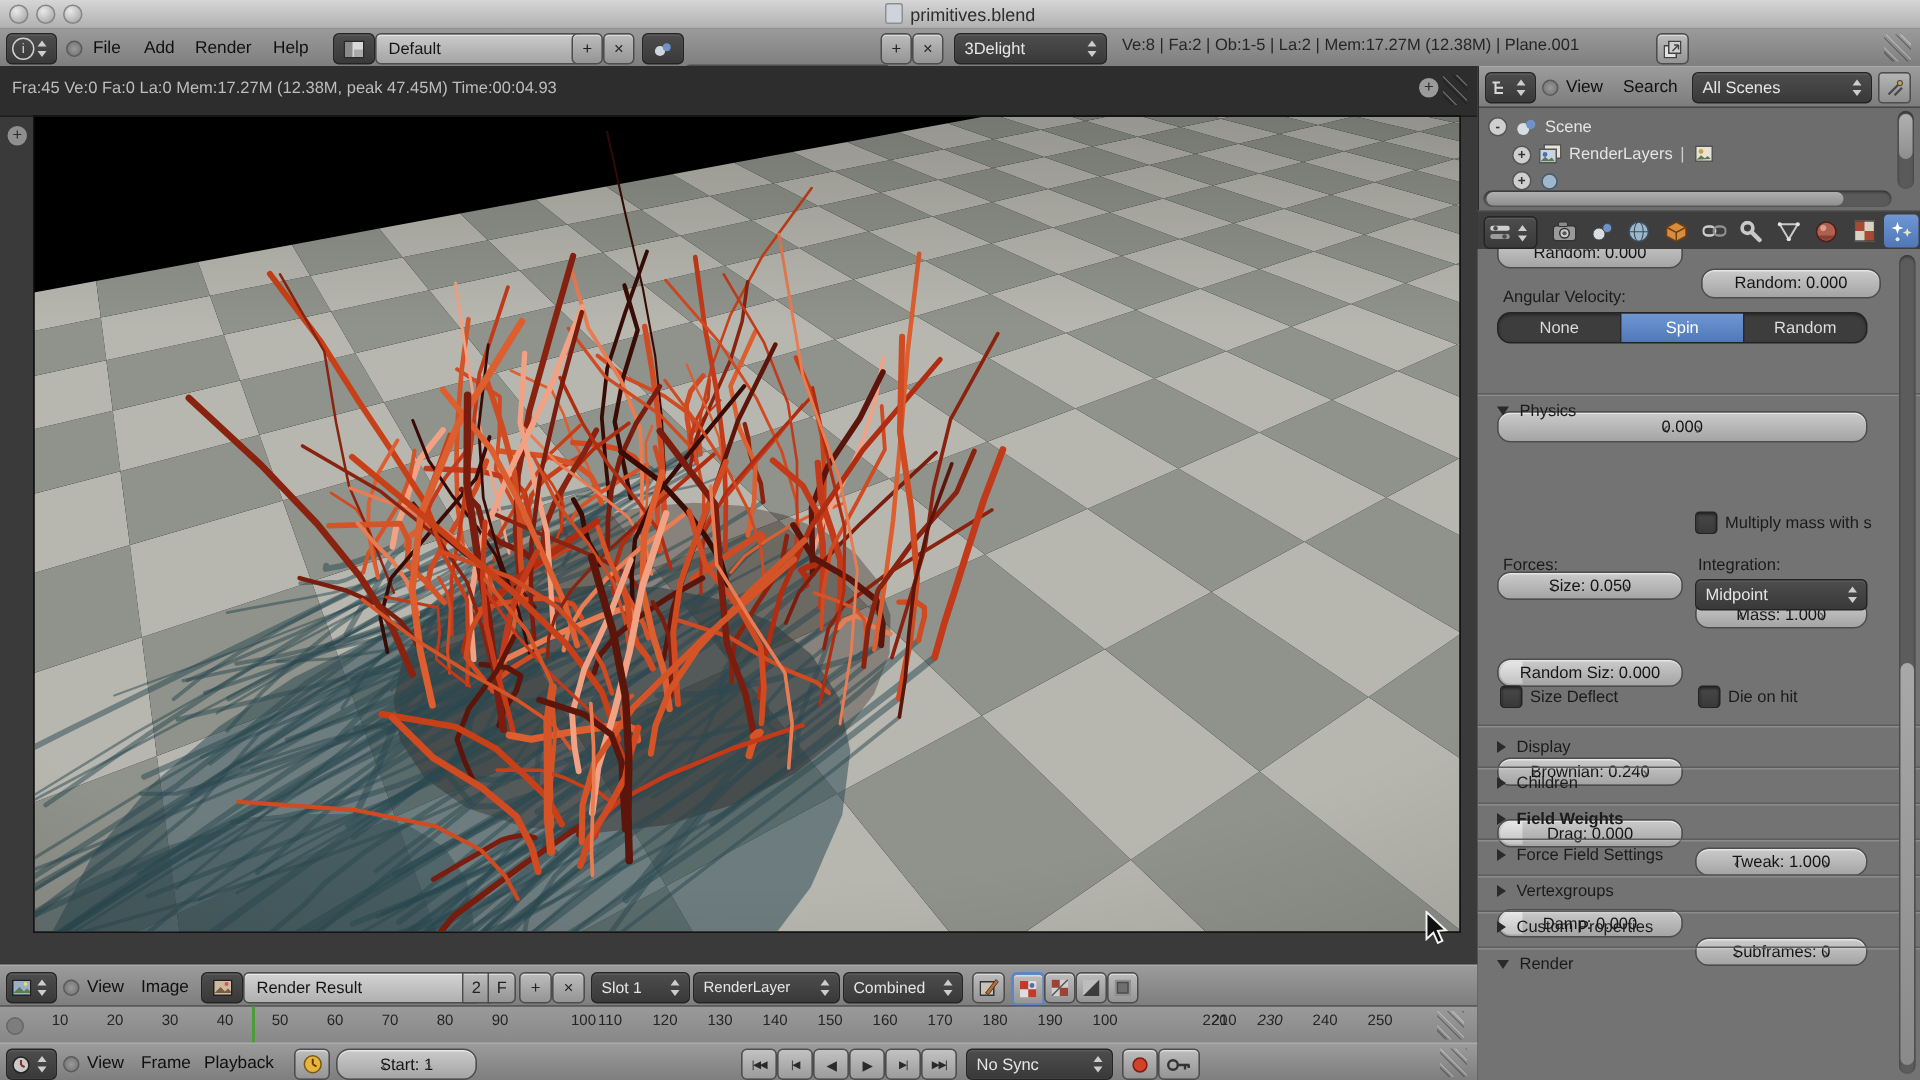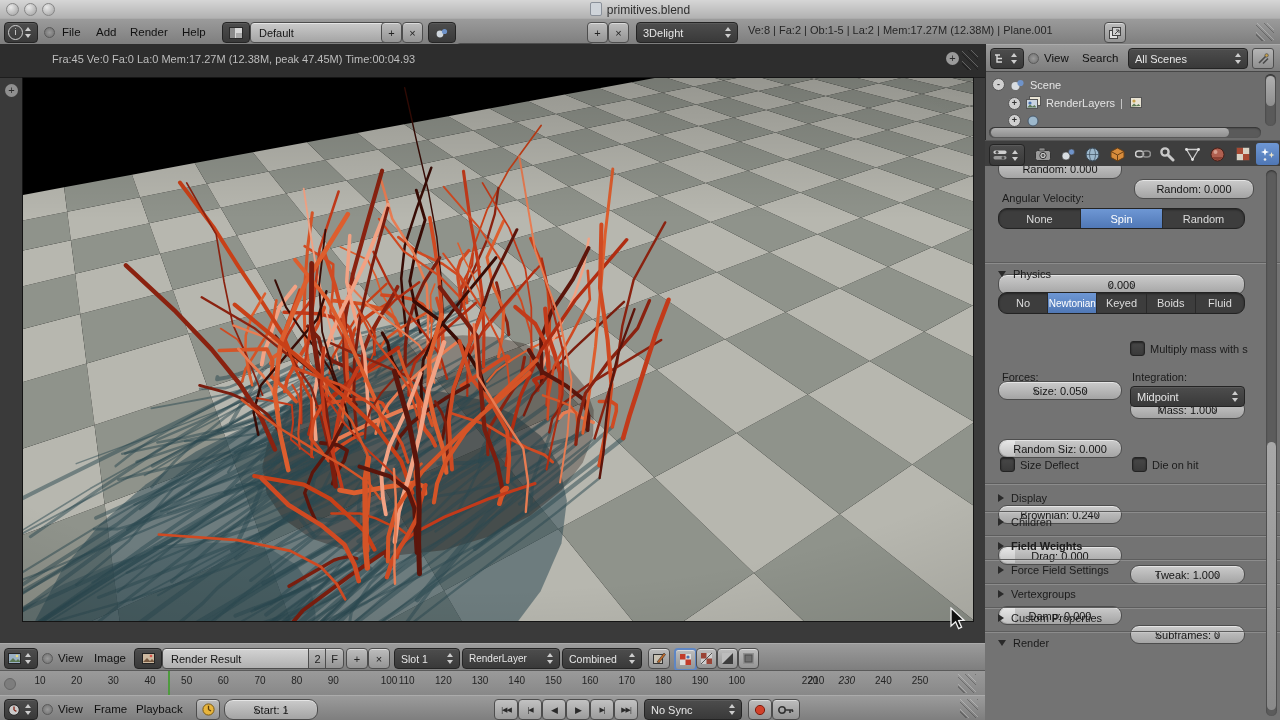--- a/index.html
+++ b/index.html
@@ -126,21 +126,21 @@
           <rect x="0.5" y="3.5" width="8" height="8" fill="#e2e2e2" stroke="#444"></rect>
           <rect x="3.5" y="0.5" width="8" height="8" fill="#cfcfcf" stroke="#444"></rect>
           <path d="M6 7 L10 3 M10 3 l-3 0 M10 3 l0 3" stroke="#444" fill="none"></path>
         </svg>
     </div>
     <div class="abs slashes" style="left:1256px;top:4px;width:18px;height:18px;"></div>
   </div>
 
   <div class="abs" style="left:0;top:44px;width:985px;height:599px;background:#3a3a3a;">
     <div class="abs" style="left:0;top:0;width:985px;height:33px;background:#2d2d2d;border-bottom:1px solid #1d1d1d;">
-      <div class="abs" style="left:8px;top:9px;color:#bdbdbd;font-size:11px;margin-left:44px;">Fra:45  Ve:0 Fa:0 La:0 Mem:17.27M (12.38M, peak 47.45M) Time:00:04.93</div>
+      <div class="abs" style="left:8px;top:9px;color:#bdbdbd;font-size:11px;">Fra:45  Ve:0 Fa:0 La:0 Mem:17.27M (12.38M, peak 47.45M) Time:00:04.93</div>
       <div class="abs" style="left:946px;top:8px;width:13px;height:13px;border-radius:50%;background:#9a9a9a;color:#2c2c2c;font-size:11px;line-height:13px;text-align:center;">+</div>
       <div class="abs slashes" style="left:962px;top:6px;width:16px;height:20px;"></div>
     </div>
 
     <div class="abs" style="left:5px;top:40px;width:13px;height:13px;border-radius:50%;background:#8f8f8f;color:#2c2c2c;font-size:11px;line-height:13px;text-align:center;">+</div>
 
     <div class="abs" style="left:22px;top:33px;width:950px;height:543px;background:#000;overflow:hidden;border:1px solid #141414;">
       <svg id="scene" width="950" height="543" viewBox="0 0 950 543">
           <path d="M-247.9,550.7L-68.4,482.7L-59.2,390.0L-211.8,440.2Z" fill="#8f938b"></path>
           <path d="M-211.8,440.2L-59.2,390.0L-52.1,319.1L-184.9,357.8Z" fill="#b7b7af"></path>
@@ -995,27 +995,20 @@
         <span>0.000</span>
         <span class="arr">›</span>
     </div>
 
     <div class="abs sep" style="left:0;top:96px;width:295px;"></div>
     <div class="abs" style="left:13px;top:102px;display:flex;align-items:center;gap:7px;">
       <span class="trid"></span>
       <span class="lbl">Physics</span>
     </div>
 
-    <div class="abs seg" style="left:13px;top:126px;width:245px;height:20px;">
-      <div>No</div>
-      <div class="on" style="font-size:10px;">Newtonian</div>
-      <div>Keyed</div>
-      <div>Boids</div>
-      <div>Fluid</div>
-    </div>
 
     <div class="abs sl" style="left:13px;top:154px;width:122px;height:17px;">
       <span class="arl">‹</span>
         <span>Size: 0.050</span>
         <span class="arr">›</span>
     </div>
     <div class="abs sl" style="left:145px;top:154px;width:113px;height:17px;">
       <span class="arl">‹</span>
         <span>Mass: 1.000</span>
         <span class="arr">›</span>

